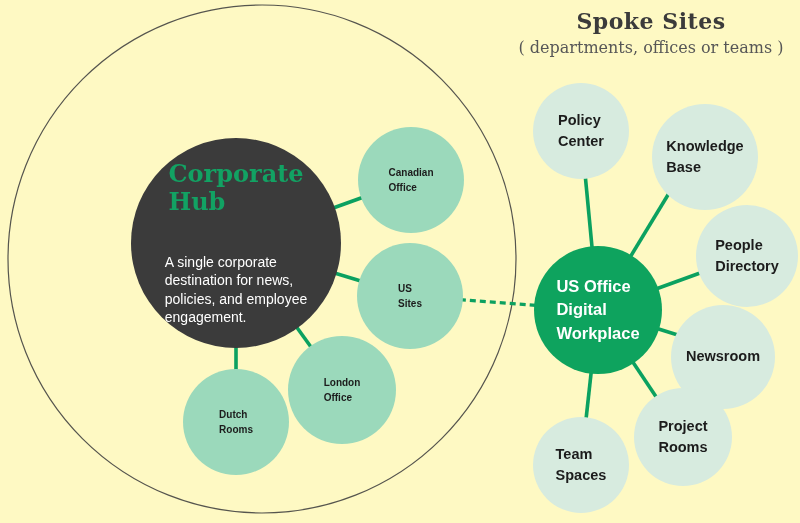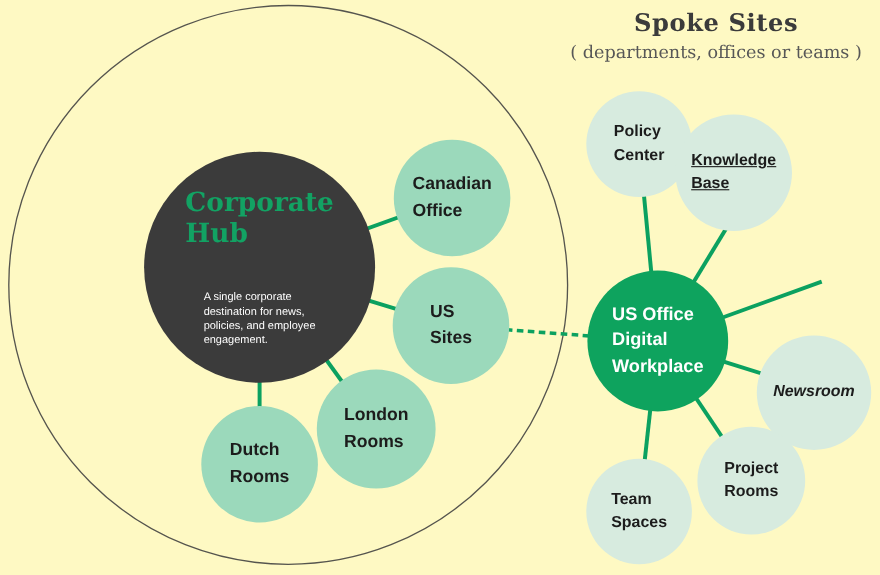--- a/index.html
+++ b/index.html
@@ -19,57 +19,57 @@
     position:absolute;z-index:2;
     border-radius:50%;
     display:flex;flex-direction:column;align-items:center;justify-content:center;
     text-align:left;
     white-space:pre-line;
     box-sizing:border-box;
   }
   .office{
     background:var(--office_fill,#9bd9bb);
     color:#1c1c1c;
-    font-weight:bold;font-size:16px;line-height:1.5;
+    font-weight:bold;font-size:10px;line-height:1.5;
   }
   .spoke{
     background:var(--spoke_fill,#d7ebdf);
     color:#1c1c1c;
     font-weight:bold;font-size:14.5px;line-height:1.45;
   }
   .hub-circle{
     left:131px;top:138px;width:210px;height:210px;
     background:var(--hub_fill,#3b3b3b);
     padding:0 14px;
     gap:29px;
   }
   .hub-title{
     font-family:"DejaVu Serif", serif;
     font-weight:bold;font-size:24px;line-height:1.15;
     color:var(--hub_title,#12a263);
     white-space:pre-line;
   }
   .hub-desc{
     margin-top:9px;
-    color:#ffffff;font-size:10px;line-height:1.3;
+    color:#ffffff;font-size:14px;line-height:1.3;
     white-space:pre-line;
   }
   .workplace-circle{
     left:534px;top:246px;width:128px;height:128px;
     background:var(--spoke_hub_fill,#0ea35e);
     color:#ffffff;font-weight:bold;font-size:16.5px;line-height:1.4;
   }
   .c-canadian{left:358px;top:127px;width:106px;height:106px;}
   .c-us      {left:357px;top:243px;width:106px;height:106px;}
   .c-london  {left:288px;top:336px;width:108px;height:108px;}
   .c-dutch   {left:183px;top:369px;width:106px;height:106px;}
   .c-policy  {left:533px;top:83px; width:96px; height:96px;}
-  .c-knowledge{left:614px;top:104px;width:106px;height:106px;text-decoration:underline;}
+  .c-knowledge{left:652px;top:104px;width:106px;height:106px;}
   .c-people  {left:696px;top:205px;width:102px;height:102px;}
-  .c-newsroom{left:688px;top:305px;width:104px;height:104px;font-style:italic;}
+  .c-newsroom{left:671px;top:305px;width:104px;height:104px;}
   .c-project {left:634px;top:388px;width:98px; height:98px;}
   .c-team    {left:533px;top:417px;width:96px; height:96px;}
 
   .header{
     position:absolute;z-index:2;
     left:500px;top:8px;width:302px;
     text-align:center;
     font-family:"DejaVu Serif", serif;
   }
   .header .title{
@@ -116,31 +116,33 @@
 destination for news,
 policies, and employee
 engagement.</div>
   </div>
 
   <div class="circle office c-canadian">Canadian
 Office</div>
   <div class="circle office c-us">US
 Sites</div>
   <div class="circle office c-london">London
-Rooms</div>
+Office</div>
   <div class="circle office c-dutch">Dutch
 Rooms</div>
 
   <div class="circle workplace-circle">US Office
 Digital
 Workplace</div>
 
   <div class="circle spoke c-policy">Policy
 Center</div>
   <div class="circle spoke c-knowledge">Knowledge
 Base</div>
+  <div class="circle spoke c-people">People
+Directory</div>
   <div class="circle spoke c-newsroom">Newsroom</div>
   <div class="circle spoke c-team">Team
 Spaces</div>
   <div class="circle spoke c-project">Project
 Rooms</div>
 
 </div>
 
 </body></html>

